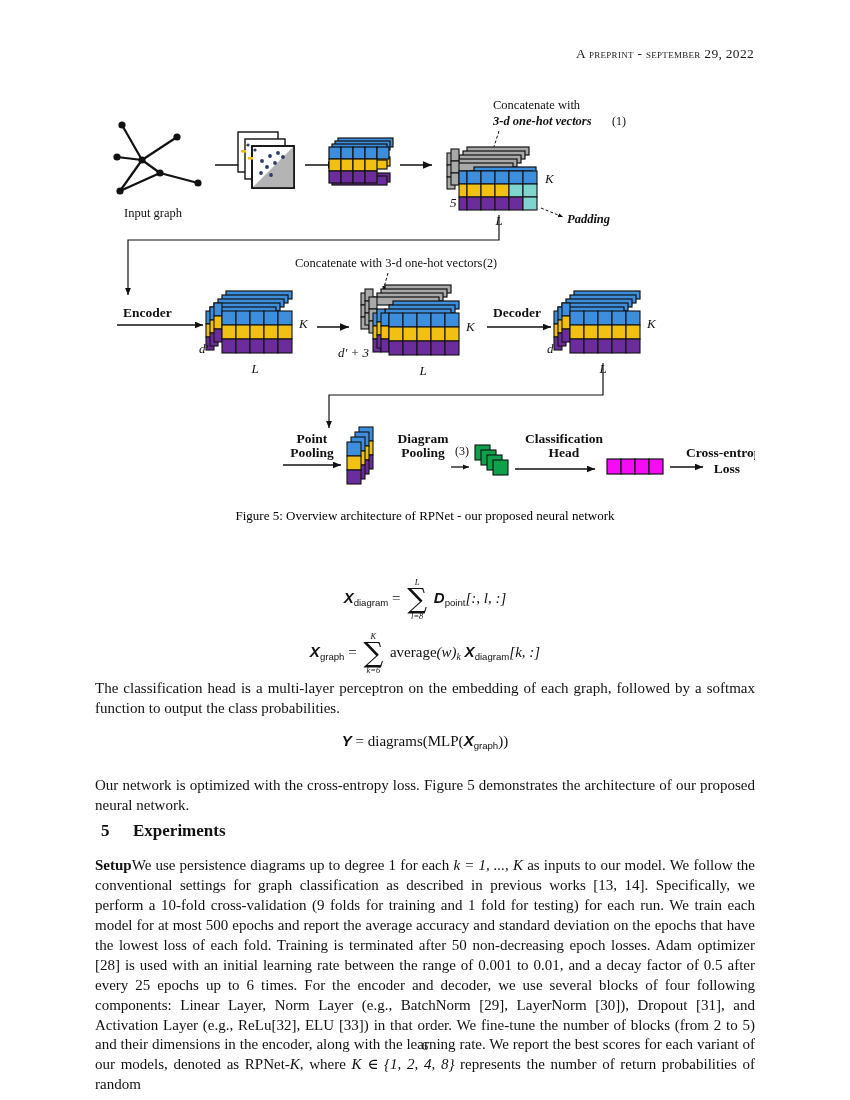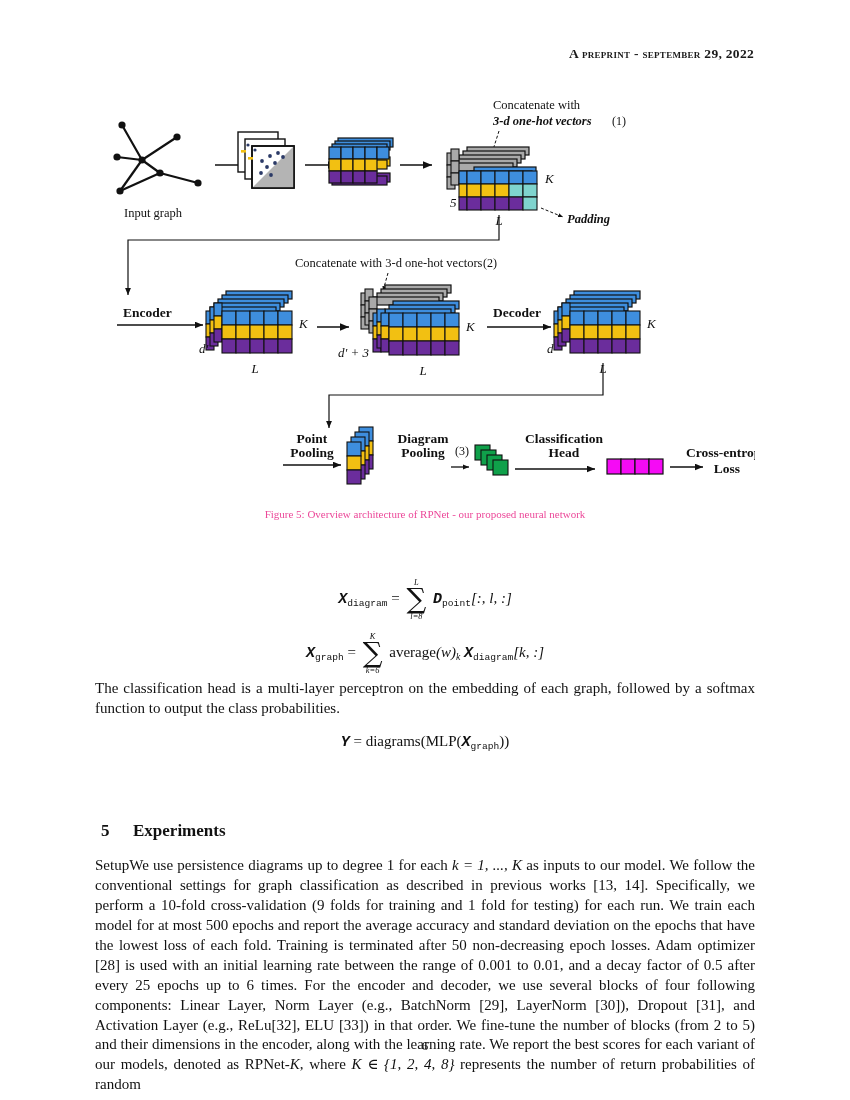--- a/index.html
+++ b/index.html
@@ -45,22 +45,22 @@
     height: 420px;
   }
   .fig-svg { display: block; }
 
   .fig-caption {
     position: absolute;
     left: 95px;
     top: 508px;
     width: 660px;
     text-align: center;
-    font-size: 11px;
-    color: #ec4899;
+    font-size: 13px;
+    color: #000000;
   }
 
   
   .col {
     position: absolute;
     left: 95px;
     width: 660px;
     font-size: 15px;
     line-height: 1.33;
     text-align: justify;
@@ -74,21 +74,21 @@
     color: #111;
   }
   .eq-inner {
     display: inline-block;
     font-size: 15px;
     white-space: nowrap;
   }
 
   
   .mathvar {
-    font-family: Liberation Mono, monospace;
+    font-family: Liberation Sans, sans-serif;
     font-style: italic;
     font-weight: bold;
   }
   .mi { font-style: italic; }
   .sub {
     font-size: 0.64em;
     vertical-align: -0.28em;
     font-style: normal;
     font-weight: normal;
   }
@@ -122,34 +122,34 @@
     position: absolute;
     left: 95px;
     width: 660px;
     margin: 6px;
     font-size: 17px;
     font-weight: bold;
     color: #111;
   }
   h2.section .num { display: inline-block; width: 32px; }
 
-  .runin { font-weight: normal; }
+  .runin { font-weight: bold; }
 
   .page-number {
     position: absolute;
     left: 0;
     right: 0;
     top: 1038px;
     text-align: center;
     font-size: 13px;
     color: #111;
   }
 
   
-  .sc-big { font-size: 13.5px; font-weight: bold; }
+  .sc-big { font-size: 13.5px; }
 </style>
 </head>
 <body>
 
 <div class="page">
 
   <div class="running-header sc-big">A PREPRINT - SEPTEMBER 29, 2022</div>
 
   <div class="figure">
     <svg class="fig-svg" width="660" height="420" viewBox="0 0 660 420">
@@ -540,20 +540,21 @@
   <div class="col" style="top:679px;">The classification head is a multi-layer perceptron on the embedding of each graph, followed by a softmax function to output the class probabilities.</div>
 
   <div class="eq" style="top:732px;">
     <span class="eq-inner">
       <span class="mathvar">Y</span>
       <span class="rm">=</span>
       <span class="rm">diagrams(MLP(</span><span class="mathvar"><span>X</span><span class="sub">graph</span></span><span class="rm">))</span>
     </span>
   </div>
 
+  <div class="col" style="top:776px;">Our network is optimized with the cross-entropy loss. Figure 5 demonstrates the architecture of our proposed neural network.</div>
 
   <h2 class="section" style="top:815px;">
     <span class="num">5</span><span>Experiments</span>
   </h2>
 
   <div class="col" style="top:856px;">
     <span class="runin">Setup</span><span>We use persistence diagrams up to degree 1 for each </span><span class="mi">k = 1, ..., K</span><span> as inputs to our model. We follow the conventional settings for graph classification as described in previous works [13, 14]. Specifically, we perform a 10-fold cross-validation (9 folds for training and 1 fold for testing) for each run. We train each model for at most 500 epochs and report the average accuracy and standard deviation on the epochs that have the lowest loss of each fold. Training is terminated after 50 non-decreasing epoch losses. Adam optimizer [28] is used with an initial learning rate between the range of 0.001 to 0.01, and a decay factor of 0.5 after every 25 epochs up to 6 times. For the encoder and decoder, we use several blocks of four following components: Linear Layer, Norm Layer (e.g., BatchNorm [29], LayerNorm [30]), Dropout [31], and Activation Layer (e.g., ReLu[32], ELU [33]) in that order. We fine-tune the number of blocks (from 2 to 5) and their dimensions in the encoder, along with the learning rate. We report the best scores for each variant of our models, denoted as RPNet-</span><span class="mi">K</span><span>, where </span><span class="mi">K ∈ {1, 2, 4, 8}</span><span> represents the number of return probabilities of random</span>
   </div>
 
   <div class="page-number">6</div>

